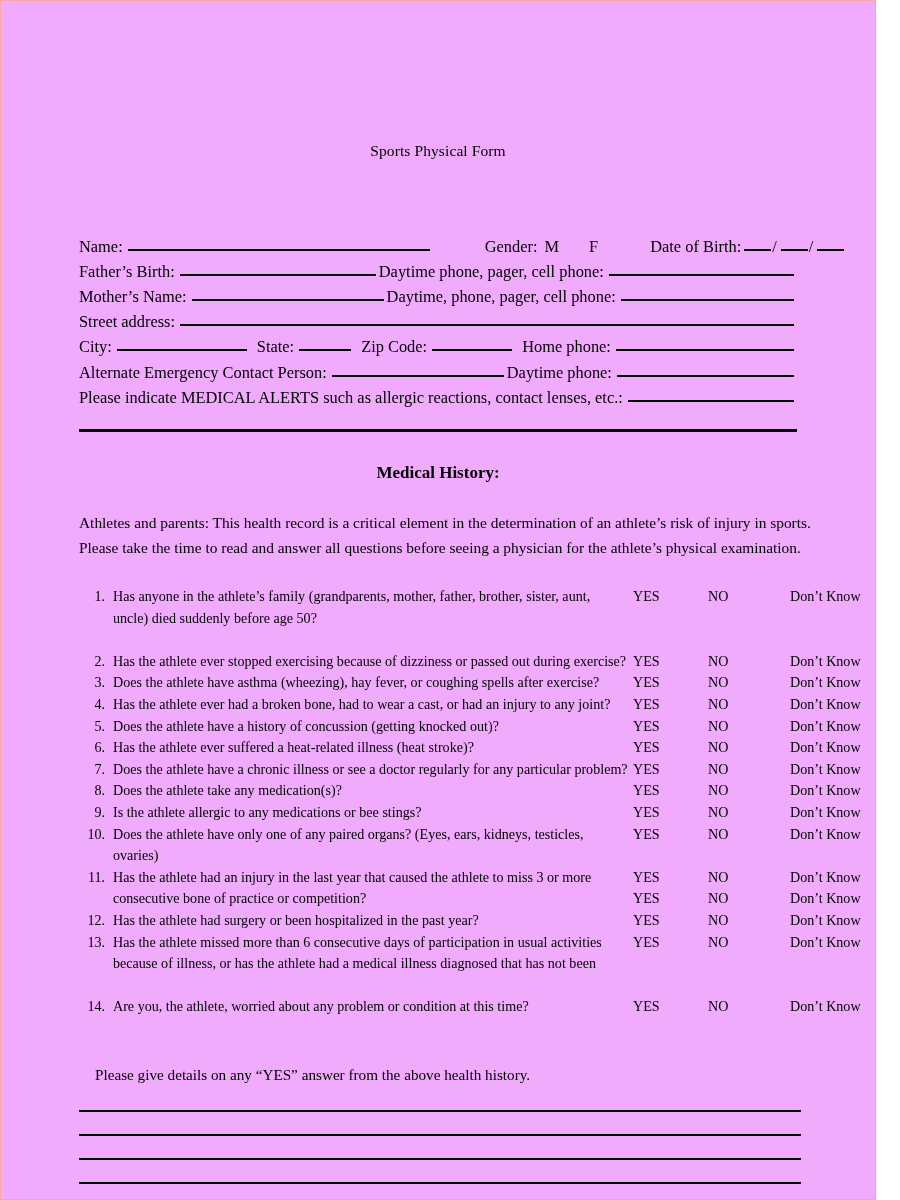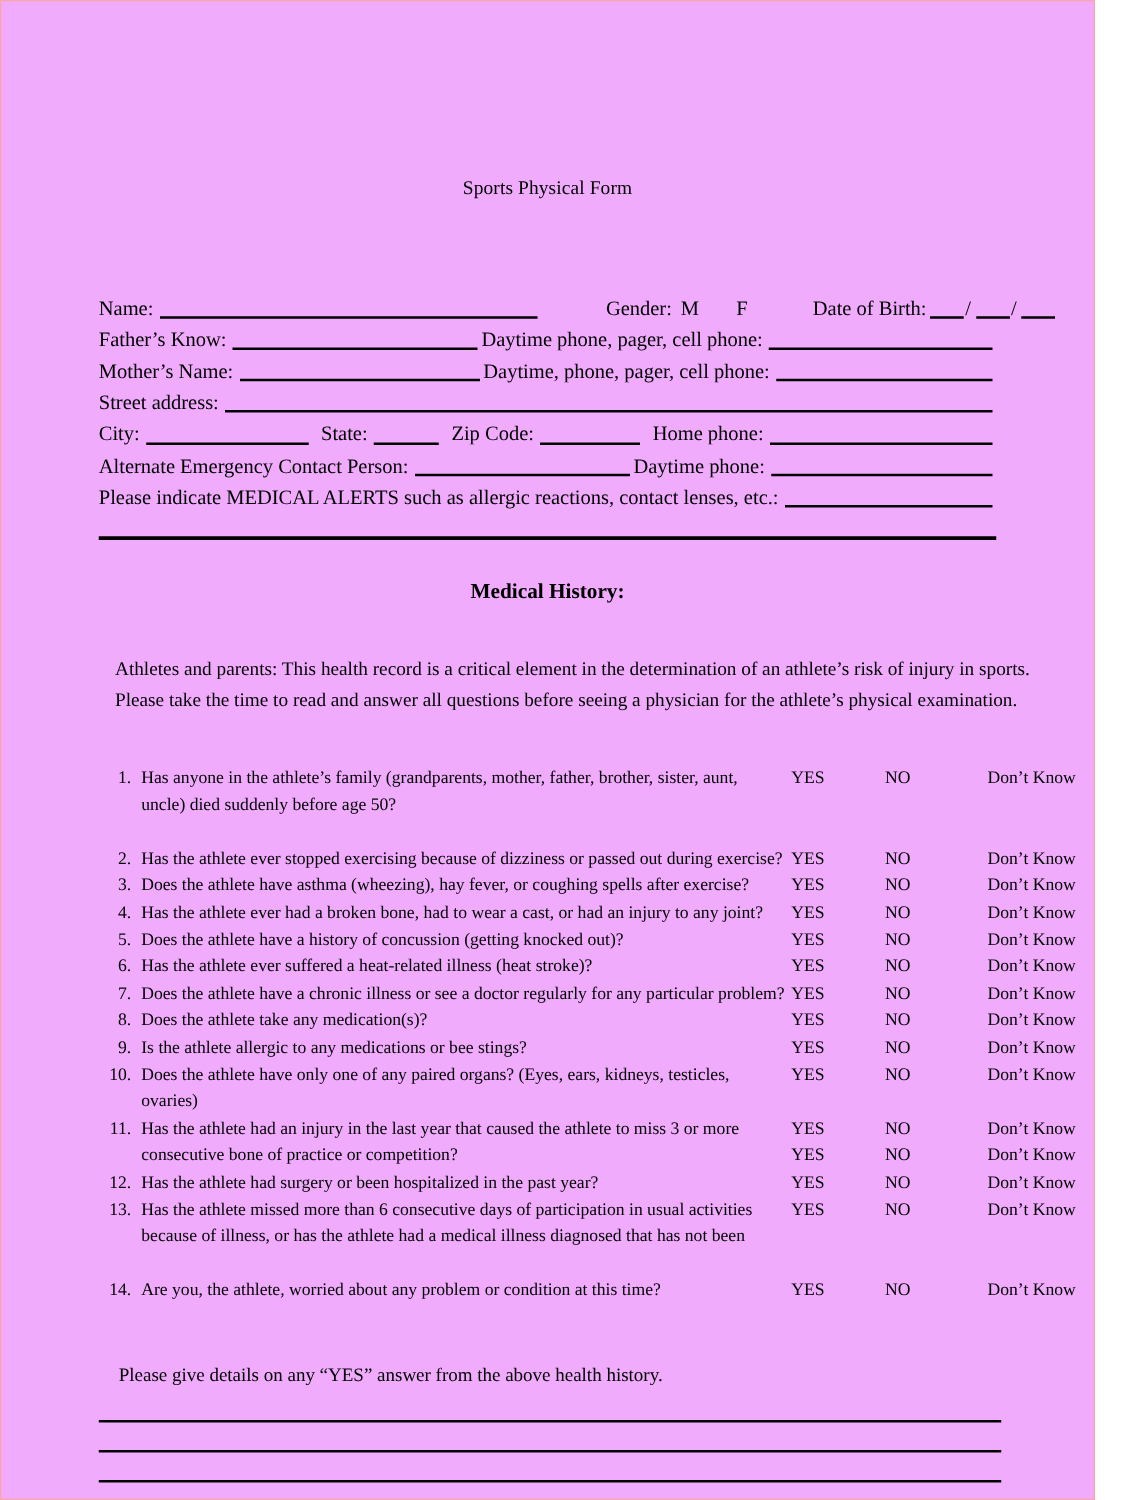--- a/index.html
+++ b/index.html
@@ -34,21 +34,21 @@
   
   .ident-block {
     margin: 0;
     padding: 0 78px 0 78px;
     padding-top: 73px;
     font-size: 16.4px;
     line-height: 25.2px;
   }
   .frow {
     display: flex;
-    align-items: center;
+    align-items: flex-start;
     white-space: nowrap;
     width: 100%;
   }
   .lbl { flex: 0 0 auto; }
   .gap-sm { display:inline-block; width: 7px; flex: 0 0 auto; }
   .gap-md { display:inline-block; width: 30px; flex: 0 0 auto; }
   .gap-lg { display:inline-block; width: 52px; flex: 0 0 auto; }
 
   
   .rule {
@@ -80,21 +80,21 @@
 
   
   .section-head {
     margin: 0;
     padding: 31px 78px 0 78px;
     font-size: 17px;
     font-weight: bold;
     text-align: center;
   }
   .intro {
-    margin: 13px;
+    margin: 0;
     padding: 27px 73px 0 78px;
     font-size: 15.4px;
     line-height: 25px;
   }
   .intro div { white-space: nowrap; }
 
   
   .qlist {
     margin: 0;
     padding: 26px 0 0 0;
@@ -171,21 +171,21 @@
       <span class="gap-lg"></span>
       <span class="lbl">Date of Birth:</span>
       <span class="rule w-dob"></span>
       <span class="slash">/</span>
       <span class="rule w-dob"></span>
       <span class="slash">/</span>
       <span class="rule w-dob"></span>
     </div>
 
     <div class="frow">
-      <span class="lbl">Father’s Know:</span>
+      <span class="lbl">Father’s Birth:</span>
       <span class="rule w-father"></span>
       <span class="lbl">Daytime phone, pager, cell phone:</span>
       <span class="rule grow"></span>
     </div>
 
     <div class="frow">
       <span class="lbl">Mother’s Name:</span>
       <span class="rule w-mother"></span>
       <span class="lbl">Daytime, phone, pager, cell phone:</span>
       <span class="rule grow"></span>

